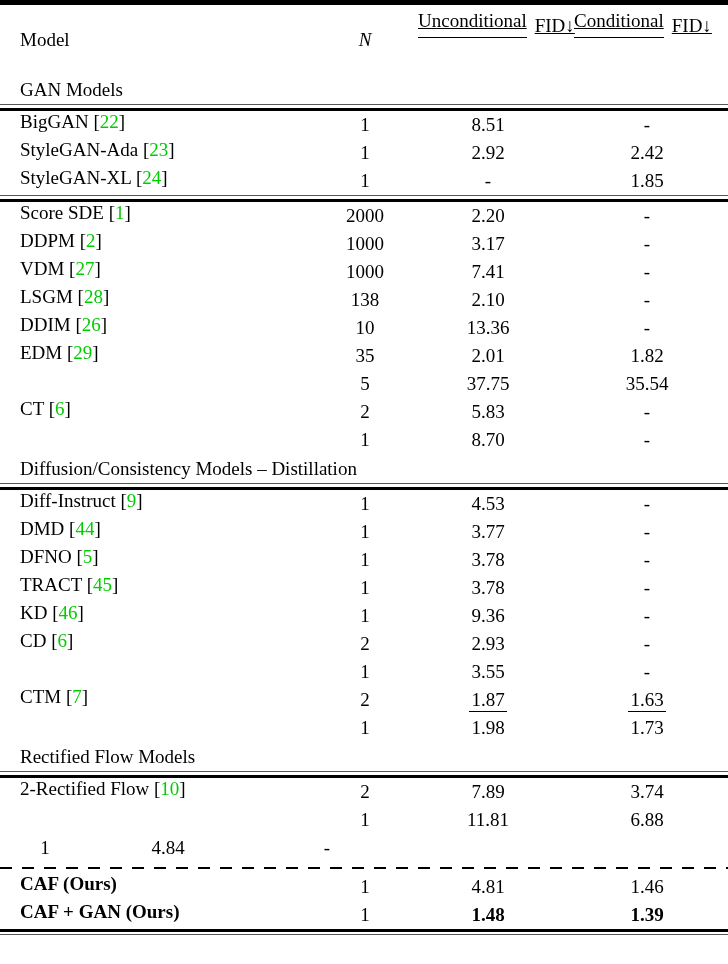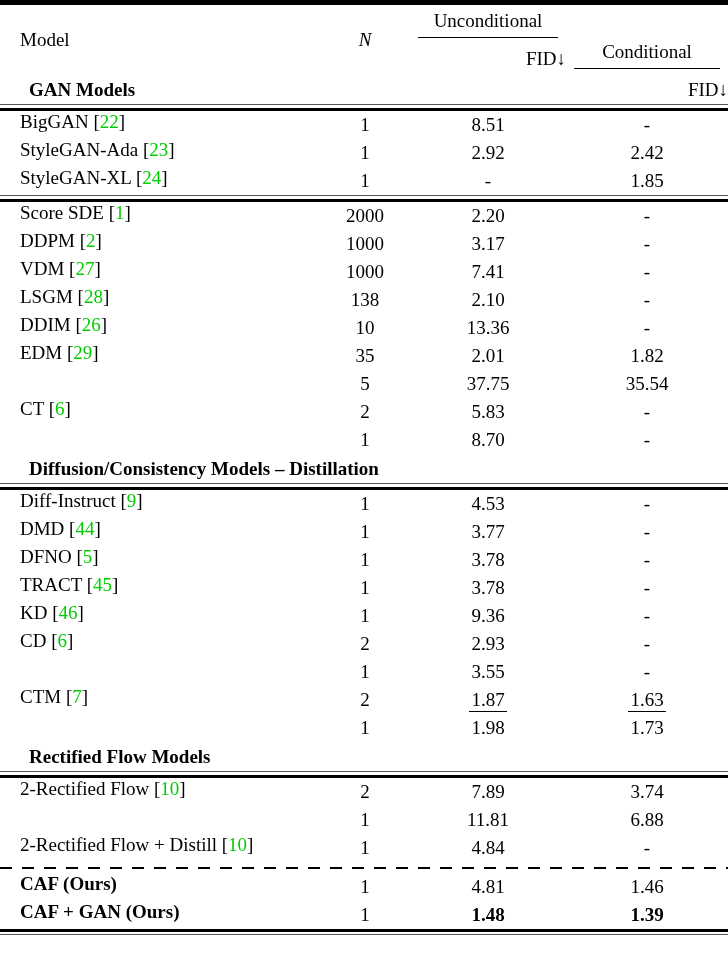--- a/index.html
+++ b/index.html
@@ -14,27 +14,27 @@
   .rule-top { height: 5px; background: #000; }
   .rule-mid { height: 7px; border-top: 1px solid #555; border-bottom: 3px solid #000; box-sizing: border-box; }
   .rule-bot { height: 6px; border-top: 3px solid #000; border-bottom: 1px solid #555; box-sizing: border-box; }
   .dashed  { height: 2px; margin: 5px 0 4px 0;
              background: repeating-linear-gradient(90deg, #000 0 12px, transparent 12px 22px); }
 
   
   .thead { display: flex; height: 70px; }
   .thead .m  { width: 320px; box-sizing: border-box; padding-left: 20px; display: flex; align-items: center; }
   .thead .nn { width: 90px; display: flex; align-items: center; justify-content: center; font-style: italic; }
-  .gcol  { width: 156px; display: flex; flex-direction: column; }
-  .gcol2 { width: 162px; margin-top: 31px; }
+  .gcol  { width: 156px; display: flex; flex-direction: row; text-decoration: underline; }
+  .gcol2 { width: 162px; }
   .grp { height: 33px; line-height: 32px; text-align: center; border-bottom: 1.5px solid #000; margin: 0 8px; box-sizing: border-box; }
   .fid { height: 37px; line-height: 42px; text-align: right; }
 
   
-  .stitle { height: 29px; line-height: 29px; font-weight: bold; padding-left: 29px; }
+  .stitle { height: 29px; line-height: 29px; font-weight: normal; padding-left: 20px; }
 
   
   .entry { display: flex; align-items: flex-start; }
   .model { width: 320px; box-sizing: border-box; padding-left: 20px; }
   .vals  { width: 408px; }
   .vrow  { display: flex; height: 28px; align-items: center; }
   .vrow .n { width: 90px;  text-align: center; }
   .vrow .u { width: 156px; text-align: center; }
   .vrow .c { width: 162px; text-align: center; }
 
@@ -290,21 +290,20 @@
       </div>
       <div class="vrow">
         <div class="n">1</div>
         <div class="u">11.81</div>
         <div class="c">6.88</div>
       </div>
     </div>
   </div>
 
   <div class="entry">
-    <div class="model"><span>2-Rectified Flow + Distill</span><span> [</span><span class="green">10</span><span>]</span></div>
     <div class="vals">
         <div class="vrow">
       <div class="n">1</div>
       <div class="u">4.84</div>
       <div class="c">-</div>
     </div>
       </div>
   </div>
 
   <div class="dashed"></div>

